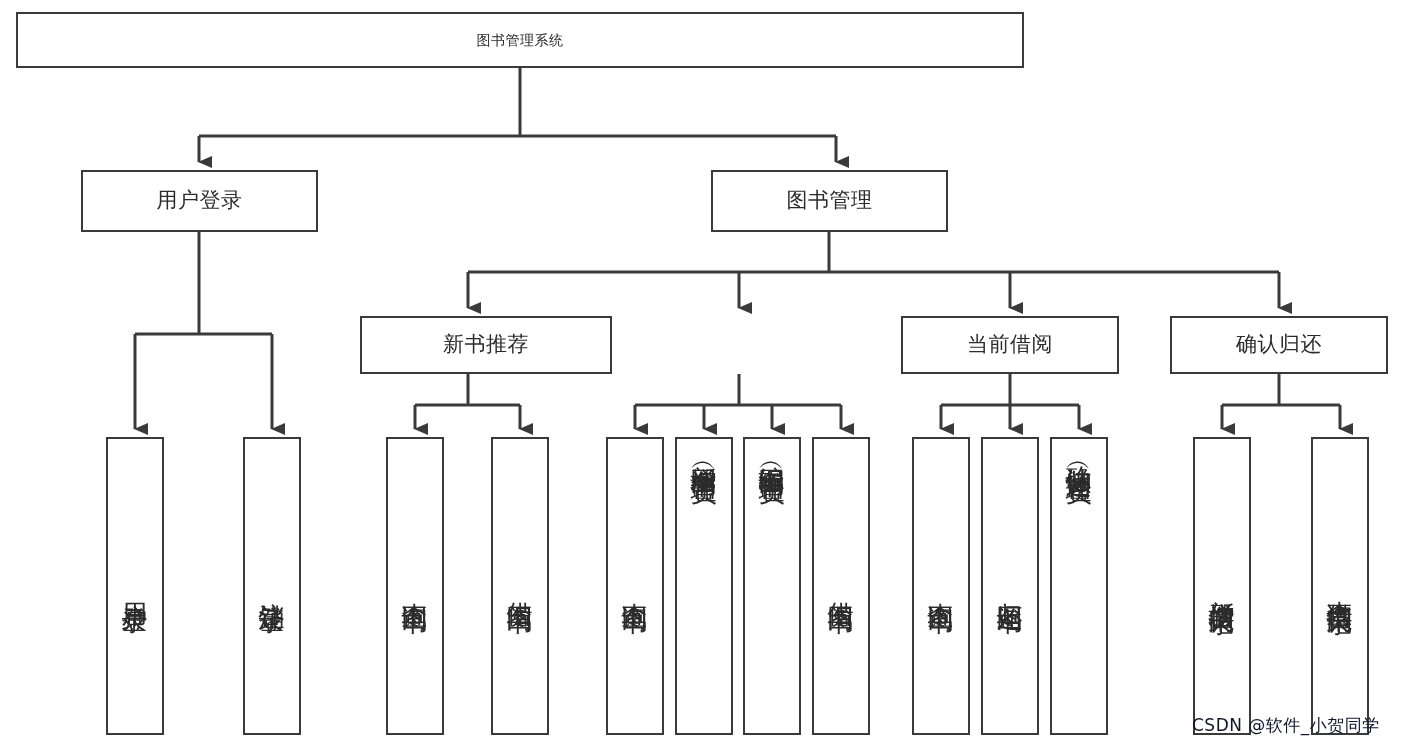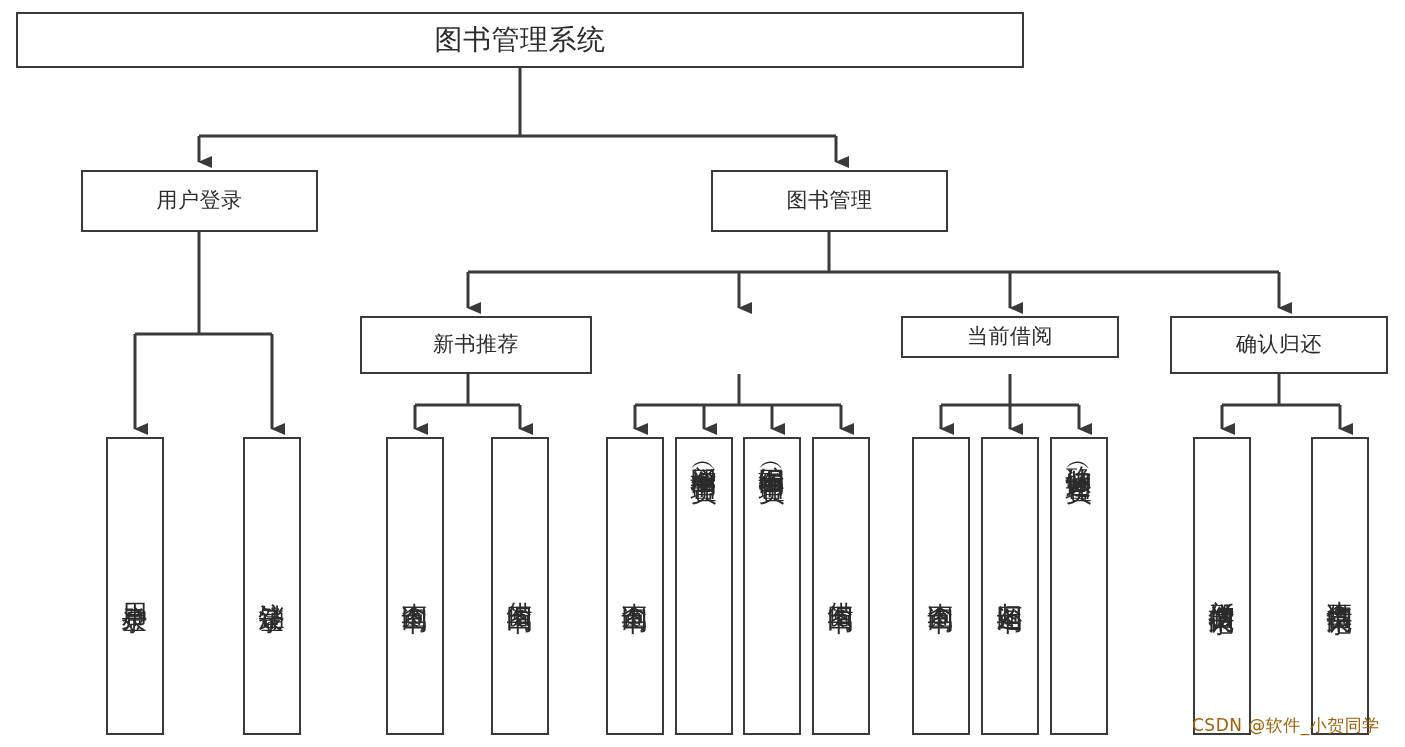--- a/index.html
+++ b/index.html
@@ -38,42 +38,42 @@
     text-align: center;
     line-height: 1.02;
     letter-spacing: 0.5px;
   }
   
   .node.h .lbl {
     font-size: 21px;
     writing-mode: horizontal-tb;
   }
   .node.h.root .lbl {
-    font-size: 28px;
+    font-size: 14px;
   }
   
   .node.v {
     align-items: flex-start;
     padding-top: 6px;
   }
   .node.v .lbl {
     writing-mode: vertical-rl;
     text-orientation: upright;
     font-size: 26px;
     line-height: 1.0;
     letter-spacing: 2px;
     white-space: nowrap;
   }
   .node.v.center {
     align-items: center;
     padding-top: 0;
   }
   .watermark {
     position: absolute;
-    color: #a16207;
+    color: #0f172a;
     font-size: 17px;
     white-space: nowrap;
     letter-spacing: 0.5px;
   }
 </style>
 </head>
 <body>
 
 <div id="canvas">
 
@@ -133,24 +133,24 @@
     <span class="lbl">图书管理系统</span>
   </div>
 
   <div class="node h" style="left:81px; top:170px; width:237px; height:62px;">
     <span class="lbl">用户登录</span>
   </div>
   <div class="node h" style="left:711px; top:170px; width:237px; height:62px;justify-content:center;">
     <span class="lbl">图书管理</span>
   </div>
 
-  <div class="node h" style="left:360px; top:316px; width:232px; height:58px;">
+  <div class="node h" style="left:360px; top:316px; width:252px; height:58px;">
     <span class="lbl">新书推荐</span>
   </div>
-  <div class="node h" style="left:901px; top:316px; width:218px; height:42px;">
+  <div class="node h" style="left:901px; top:316px; width:218px; height:58px;">
     <span class="lbl">当前借阅</span>
   </div>
   <div class="node h" style="left:1170px; top:316px; width:218px; height:58px;">
     <span class="lbl">确认归还</span>
   </div>
 
   <div class="node v center" style="left:106px; top:437px; width:58px; height:298px;">
     <span class="lbl">用户登录</span>
   </div>
   <div class="node v center" style="left:243px; top:437px; width:58px; height:298px;">

